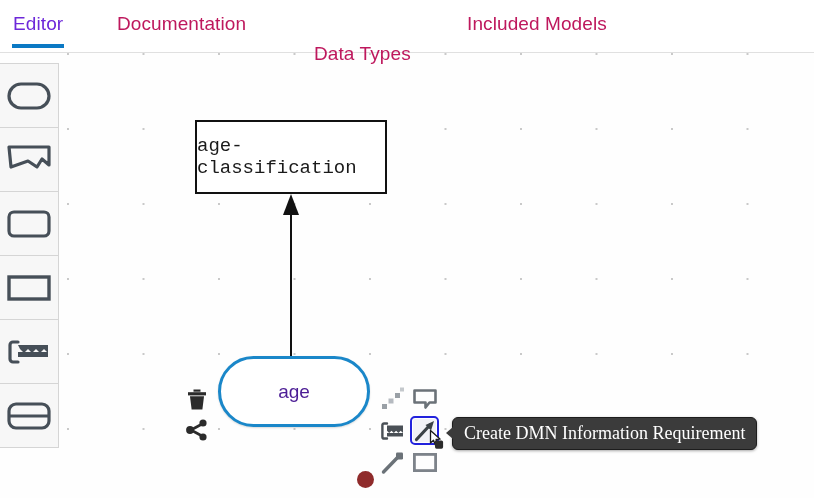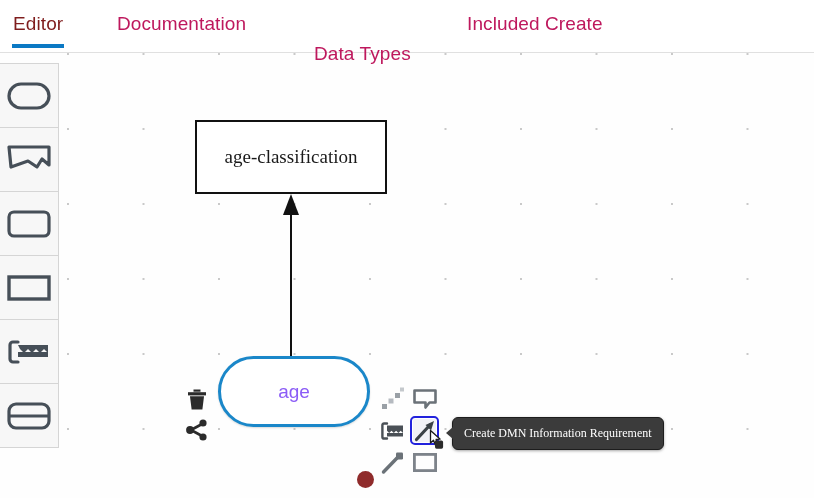--- a/index.html
+++ b/index.html
@@ -29,21 +29,21 @@
   .tab {
     position: absolute;
     top: 13px;
     font-size: 19px;
     color: #be185d;
     white-space: nowrap;
     cursor: pointer;
     letter-spacing: 0.1px;
   }
   .tab.active {
-    color: #7f1d1d;
+    color: #6d28d9;
   }
   .tab.active::after {
     content: "";
     position: absolute;
     left: -1px;
     right: -1px;
     bottom: -13px;
     height: 4px;
     background: #0b79c4;
   }
@@ -102,42 +102,42 @@
     background: #ffffff;
     box-sizing: border-box;
     display: flex;
     align-items: center;
     justify-content: center;
     cursor: pointer;
   }
   #decision-label {
     font-size: 19px;
     color: #1a1a1a;
-    font-family: Liberation Serif, serif;
+    font-family: Liberation Mono, monospace;
   }
 
   #input-node {
     position: absolute;
     left: 218px;
     top: 303px;
     width: 152px;
     height: 71px;
     border: 3px solid #1a87c9;
     border-radius: 36px;
     background: #ffffff;
     box-sizing: border-box;
     display: flex;
     align-items: center;
     justify-content: center;
     cursor: pointer;
     box-shadow: 0 1px 2px rgba(0,0,0,0.15);
   }
   #input-label {
     font-size: 19px;
-    color: #8b5cf6;
+    color: #4c1d95;
   }
   #resize-handle {
     position: absolute;
     left: 357px;
     top: 418px;
     width: 17px;
     height: 17px;
     border-radius: 50%;
     background: #8f2b2b;
     cursor: nwse-resize;
@@ -198,21 +198,21 @@
   #tooltip {
     position: absolute;
     left: 452px;
     top: 364px;
     height: 31px;
     background: #3b3b3b;
     border: 1px solid #1d1d1d;
     border-radius: 6px;
     color: #ffffff;
     font-family: "Liberation Serif", serif;
-    font-size: 12px;
+    font-size: 18px;
     line-height: 31px;
     padding: 0 11px;
     white-space: nowrap;
     z-index: 35;
     box-shadow: 0 1px 3px rgba(0,0,0,0.35);
   }
   #tooltip::before {
     content: "";
     position: absolute;
     left: -7px;
@@ -223,21 +223,21 @@
     border-right: 7px solid #3b3b3b;
   }
 </style>
 </head>
 <body>
 
 <div id="tabbar">
   <div class="tab active" id="tab-0">Editor</div>
   <div class="tab" id="tab-1">Documentation</div>
   <div class="tab" id="tab-2">Data Types</div>
-  <div class="tab" id="tab-3">Included Create</div>
+  <div class="tab" id="tab-3">Included Models</div>
 </div>
 
 <div id="canvas">
 
   <svg id="connector" width="814" height="445">
     <line x1="291" y1="303" x2="291" y2="152" stroke="#111111" stroke-width="2"></line>
     <polygon points="291,141 283,162 299,162" fill="#111111"></polygon>
   </svg>
 
   <div id="decision-node">

